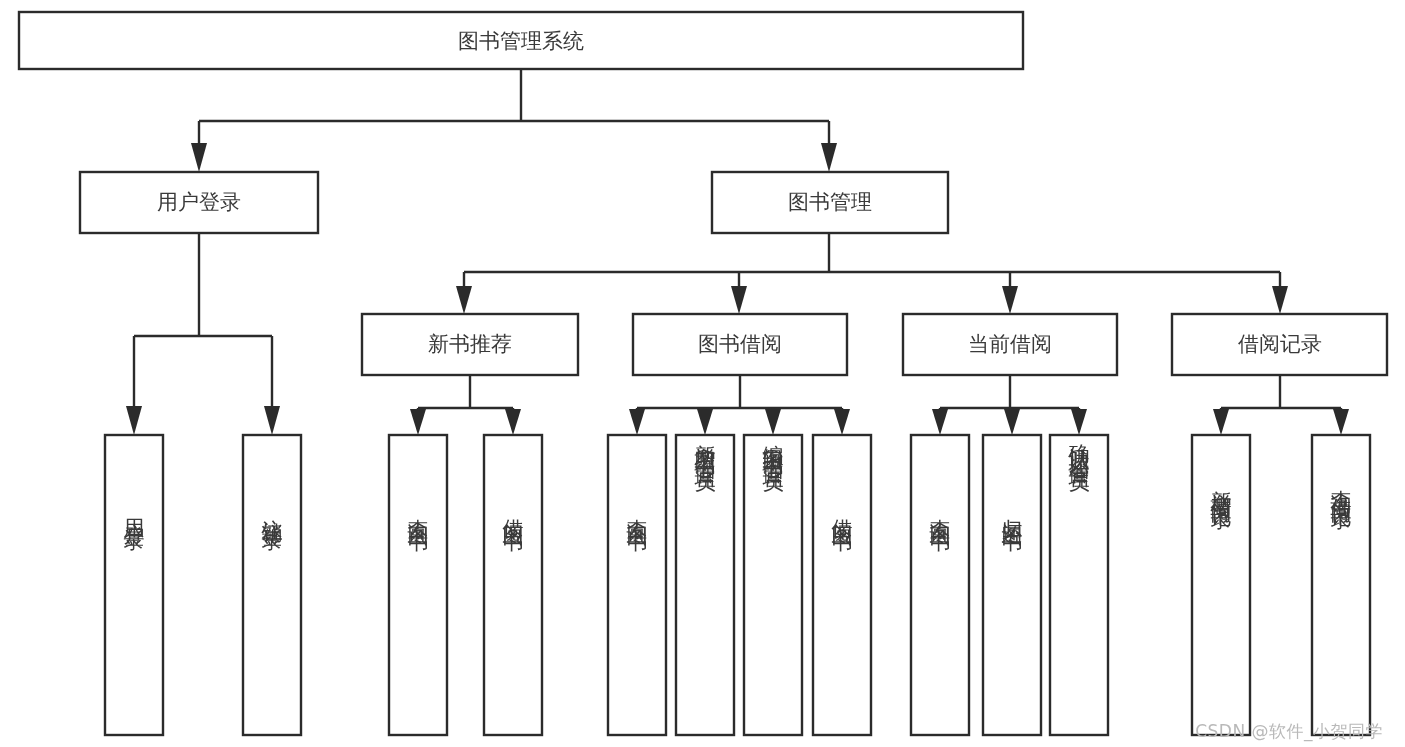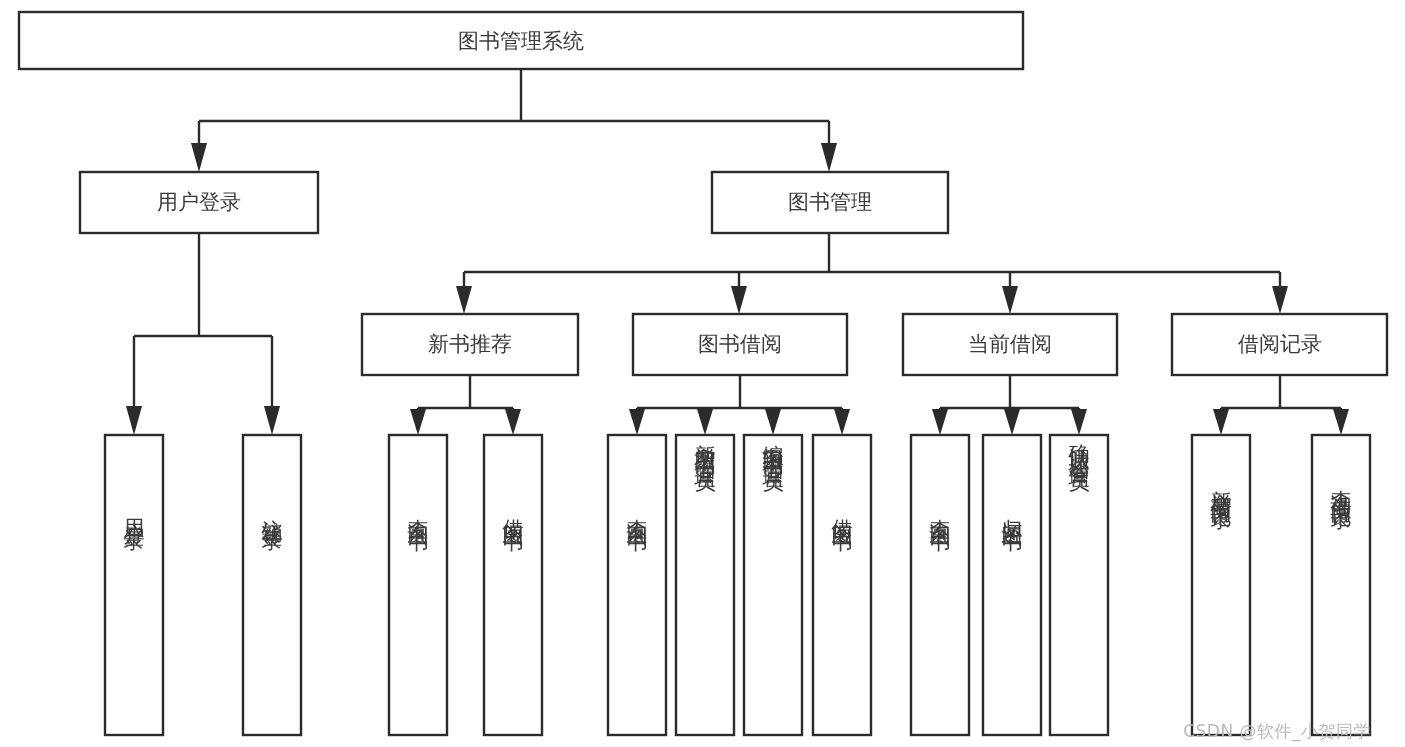--- a/index.html
+++ b/index.html
@@ -54,21 +54,21 @@
     font-size: 21px;
     fill: #3a3a3a;
     writing-mode: vertical-rl;
     text-orientation: upright;
     letter-spacing: 4px;
     text-anchor: middle;
     white-space: pre;
   }
   .watermark {
     position: absolute;
-    right: 24px;
+    right: 12px;
     bottom: 4px;
     font-family: "DejaVu Sans", "Liberation Sans", sans-serif;
     font-size: 17px;
     color: #b9b9b9;
     letter-spacing: 0.5px;
     pointer-events: none;
     user-select: none;
   }
 </style>
 </head>

